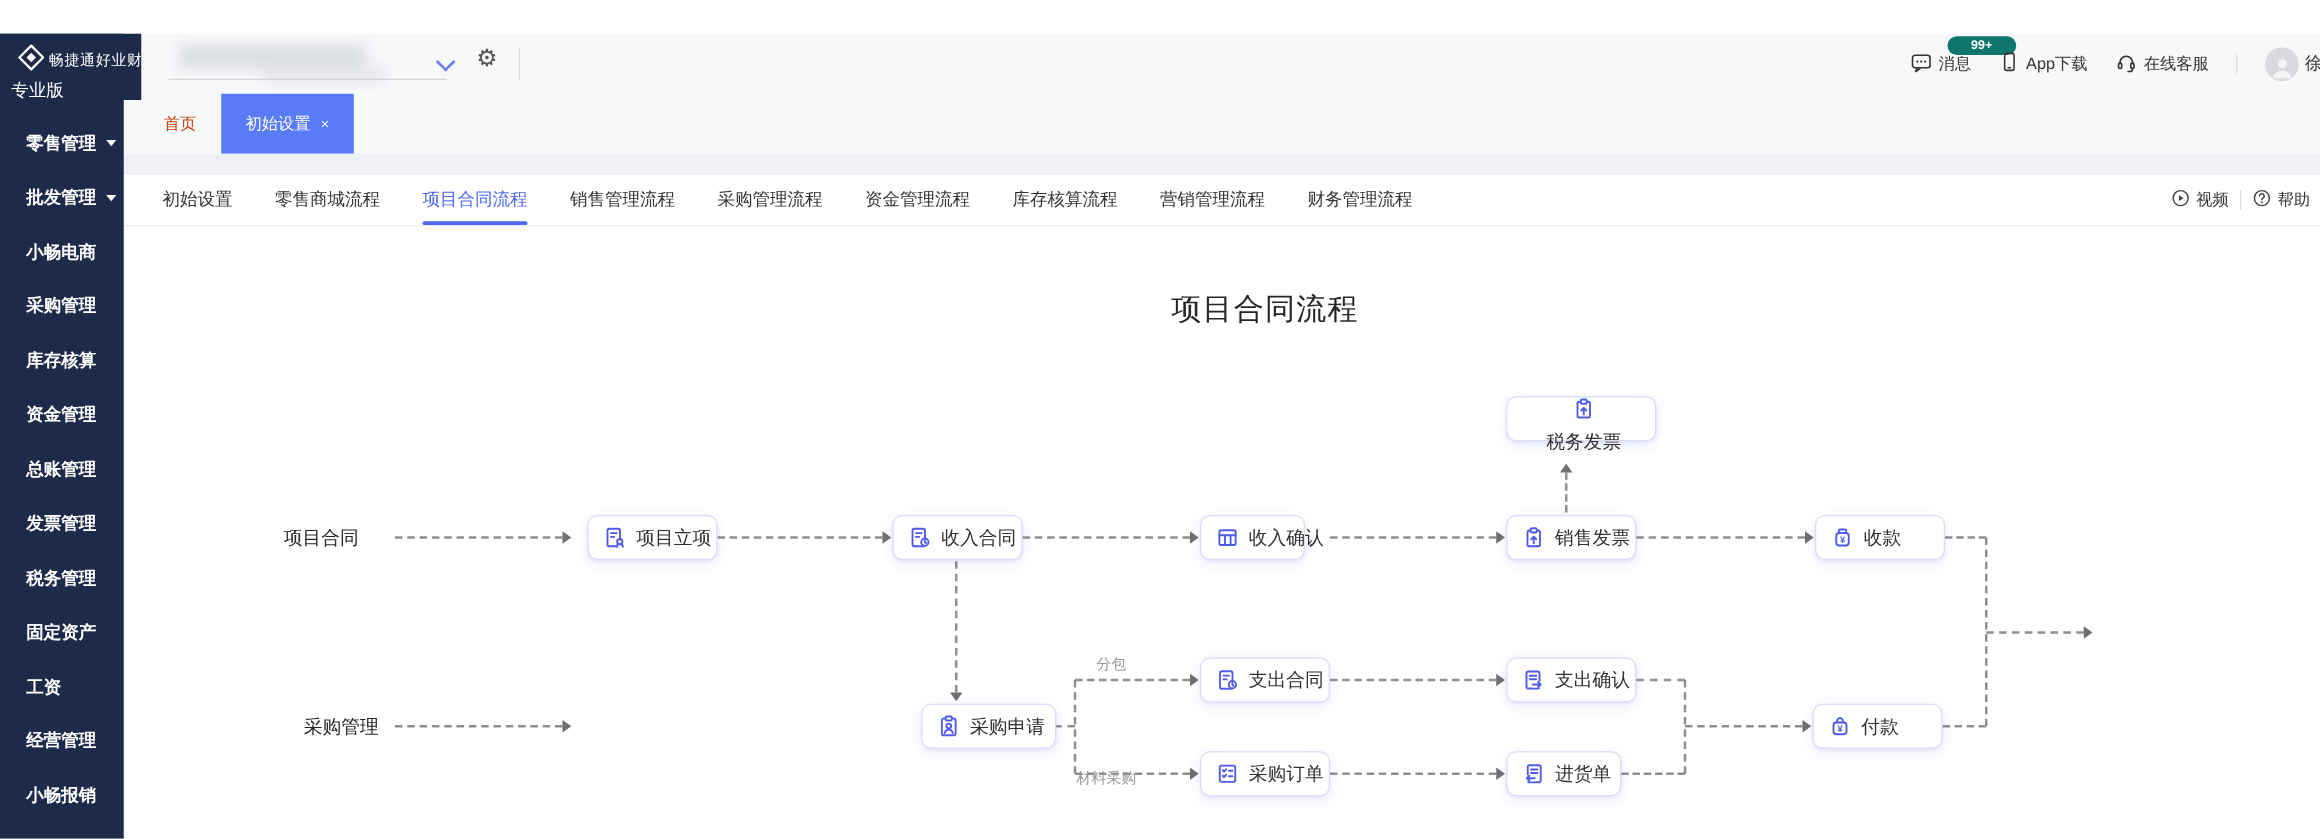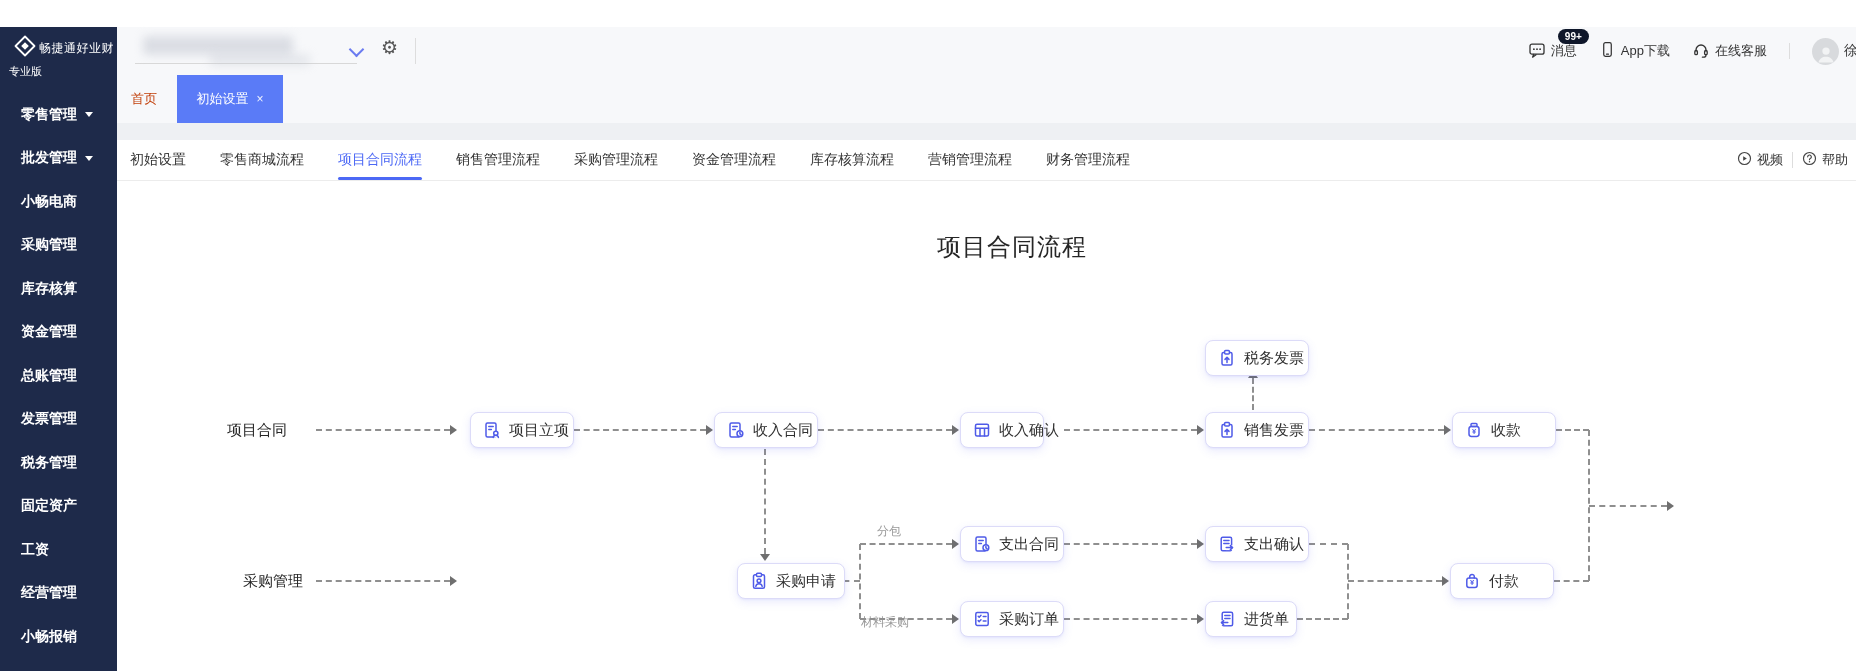--- a/index.html
+++ b/index.html
@@ -2,42 +2,42 @@
 <html><head>
 <meta charset="utf-8">
 <style>
   html,body{margin:0;padding:0;}
   body{
     position:relative;width:1856px;height:671px;overflow:hidden;background:#fff;
     font-family:"Liberation Sans","DejaVu Sans",sans-serif;color:#333;
     -webkit-font-smoothing:antialiased;
   }
   
-  #sidebar{position:absolute;left:0;top:27px;bottom:0;width:117px;background:#1e2a4a;z-index:2;}
+  #sidebar{position:absolute;left:0;top:27px;bottom:0;width:99px;background:#1e2a4a;z-index:2;}
   #logo-block{position:absolute;left:0;top:27px;width:113px;height:53px;background:#1e2a4a;z-index:3;}
   #logo-icon{position:absolute;left:13px;top:7px;}
   #brand-name{position:absolute;left:39px;top:13px;font-size:12px;font-weight:normal;color:#fff;white-space:nowrap;letter-spacing:.5px;}
-  #brand-edition{position:absolute;left:9px;top:37px;font-size:11px;color:#fff;}
+  #brand-edition{position:absolute;left:9px;top:37px;font-size:14px;color:#fff;}
   #sidebar-list{list-style:none;margin:0;padding:66px 0 0 0;}
   .side-item{height:43.5px;display:flex;align-items:center;padding-left:21px;color:#fff;font-size:14px;font-weight:600;cursor:pointer;white-space:nowrap;}
   .caret{display:inline-block;width:0;height:0;border-left:4.5px solid transparent;border-right:4.5px solid transparent;border-top:5.5px solid #fff;margin-left:8px;}
   
   #app-header{position:absolute;left:95px;top:27px;right:0;height:48px;background:#f7f8fa;}
   #search-underline{position:absolute;left:40px;top:36px;width:222px;border-bottom:1px solid #d8d8d8;}
   .redacted{position:absolute;background:#c4c8d2;filter:blur(5px);border-radius:3px;}
   #redact1{left:48px;top:9px;width:150px;height:19px;opacity:.55;}
   #redact2{left:115px;top:27px;width:100px;height:12px;opacity:.35;}
   #search-chevron{position:absolute;left:256px;top:17px;width:9px;height:9px;border-right:2px solid #6a7bf0;border-bottom:2px solid #6a7bf0;transform:rotate(45deg);}
   #gear{position:absolute;left:286px;top:11px;font-size:19px;color:#555;line-height:1;cursor:pointer;}
   .vdiv{position:absolute;top:11px;height:26px;border-left:1px solid #ddd;}
   #hdr-div1{left:320px;}
   #demo-group{position:absolute;left:338px;top:0;height:48px;display:flex;align-items:center;gap:7px;font-size:14px;color:#333;cursor:pointer;}
   #hdr-right{position:absolute;right:-16px;top:0;height:48px;display:flex;align-items:center;gap:22px;}
   .hdr-item{display:flex;align-items:center;gap:5px;font-size:13px;color:#333;cursor:pointer;position:relative;white-space:nowrap;}
-  #msg-badge{position:absolute;left:30px;top:-12px;background:#0f172a;color:#fff;font-size:10px;font-weight:bold;padding:1px 7px;border-radius:9px;line-height:13px;}
+  #msg-badge{position:absolute;left:30px;top:-12px;background:#0f766e;color:#fff;font-size:10px;font-weight:bold;padding:1px 19px;border-radius:9px;line-height:13px;}
   .vdiv2{height:16px;border-left:1px solid #ddd;}
   #avatar{width:27px;height:27px;border-radius:50%;background:#d8dadd;display:flex;align-items:flex-end;justify-content:center;overflow:hidden;}
   #username{font-size:14px;color:#333;}
   
   #window-tabs{position:absolute;left:95px;top:75px;right:0;height:48px;background:#f7f8fa;}
   #tab-home{position:absolute;left:18px;top:0;width:62px;height:48px;display:flex;align-items:center;justify-content:center;font-size:13px;color:#c2410c;cursor:pointer;}
   #tab-active{position:absolute;left:82px;top:0;width:106px;height:48px;background:#5a7bf7;color:#fff;display:flex;align-items:center;justify-content:center;gap:8px;font-size:13px;cursor:pointer;}
   #tab-close{font-size:12px;opacity:.9;cursor:pointer;}
   #gray-strip{position:absolute;left:95px;top:123px;right:0;height:17px;background:#eef0f3;}
   
@@ -307,21 +307,21 @@
       <div class="flow-node" style="left: 1357px; top: 272px; width: 104px;">
         <span class="node-icon">
           <svg width="18" height="18" viewBox="0 0 18 18" fill="none" stroke="currentColor" stroke-width="1.5" stroke-linecap="round" stroke-linejoin="round">
             <rect x="4" y="5.4" width="10" height="10" rx="2.4"></rect>
             <rect x="6" y="2.6" width="6" height="2.8" rx="1"></rect>
             <text x="9" y="13" text-anchor="middle" font-size="7.5" font-weight="bold" fill="currentColor" stroke="none">¥</text>
           </svg>
         </span>
         <span>收款</span>
       </div>
-      <div class="flow-node" style="left: 1110px; top: 200px; width: 104px;">
+      <div class="flow-node" style="left: 1110px; top: 177px; width: 120px; flex-direction: column;">
         <span class="node-icon">
           <svg width="18" height="18" viewBox="0 0 18 18" fill="none" stroke="currentColor" stroke-width="1.5" stroke-linecap="round" stroke-linejoin="round">
             <rect x="4" y="3.4" width="10" height="12.6" rx="1.5"></rect>
             <rect x="6.6" y="1.6" width="4.8" height="3.4" rx="1" fill="#fff"></rect>
             <path d="M9 13.6V8.4M7 10.4l2-2 2 2"></path>
           </svg>
         </span>
         <span>税务发票</span>
       </div>
       <div class="flow-node" style="left: 619px; top: 423px; width: 108px; margin-left: 23px;">

